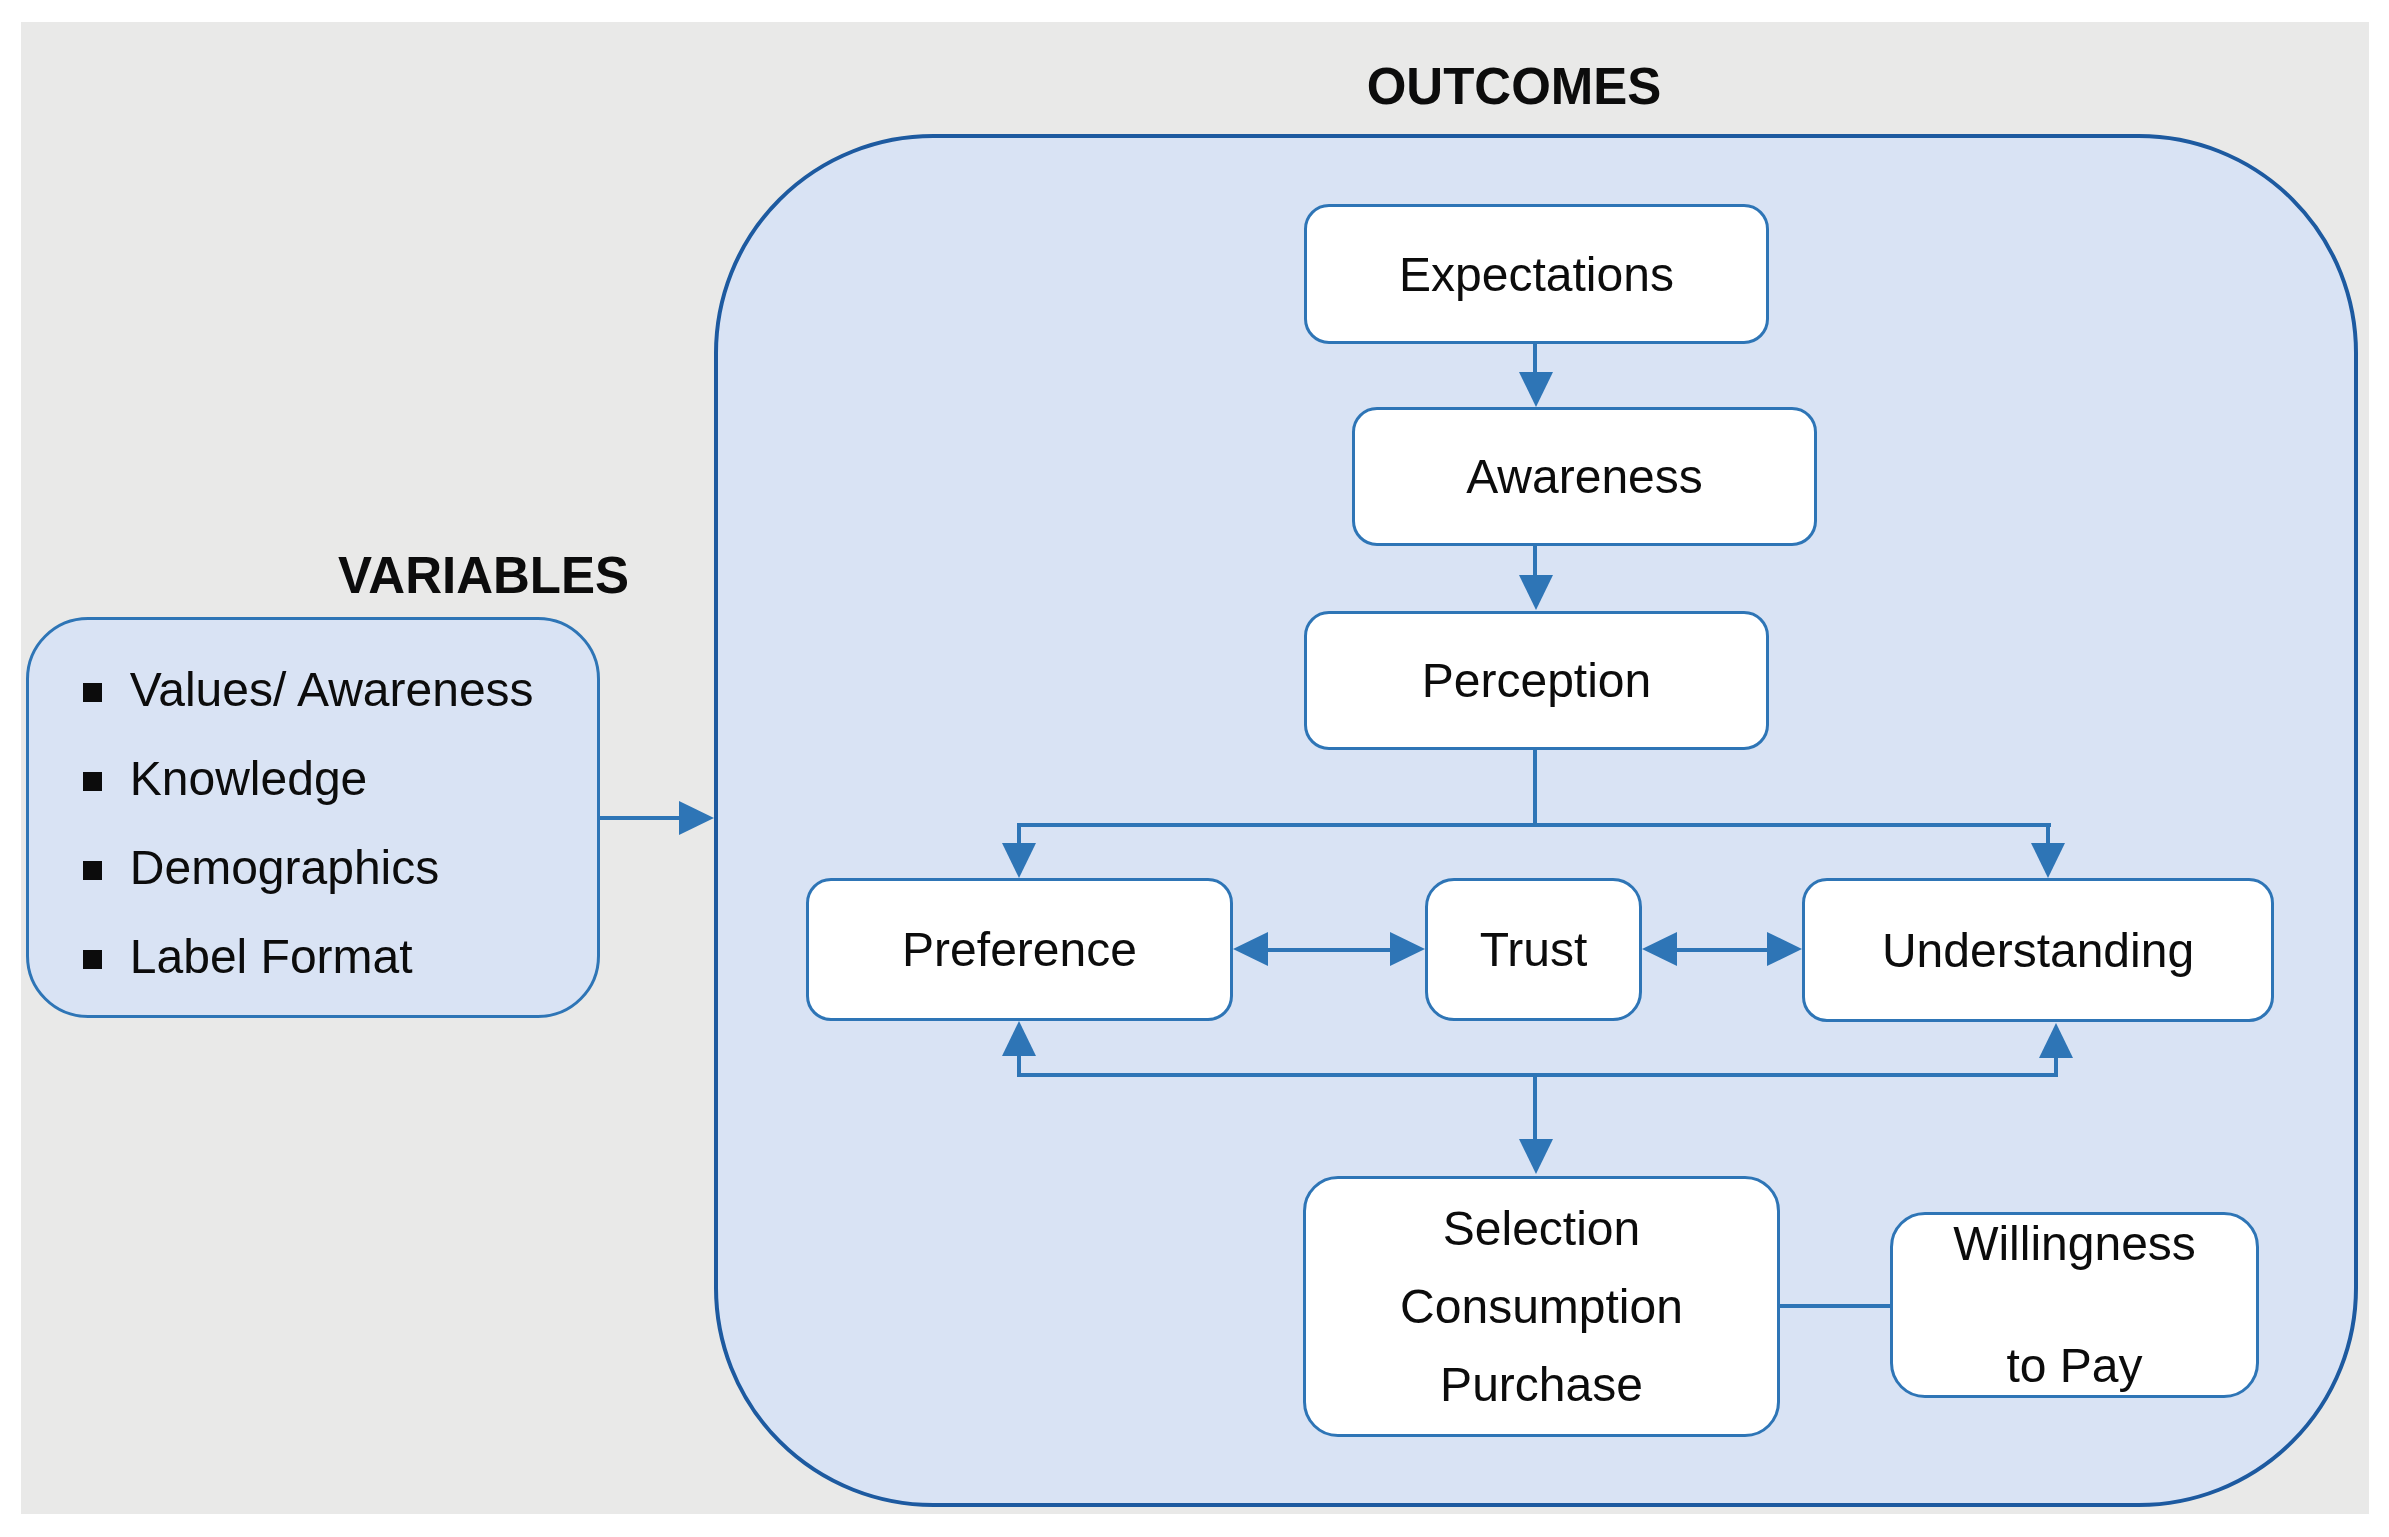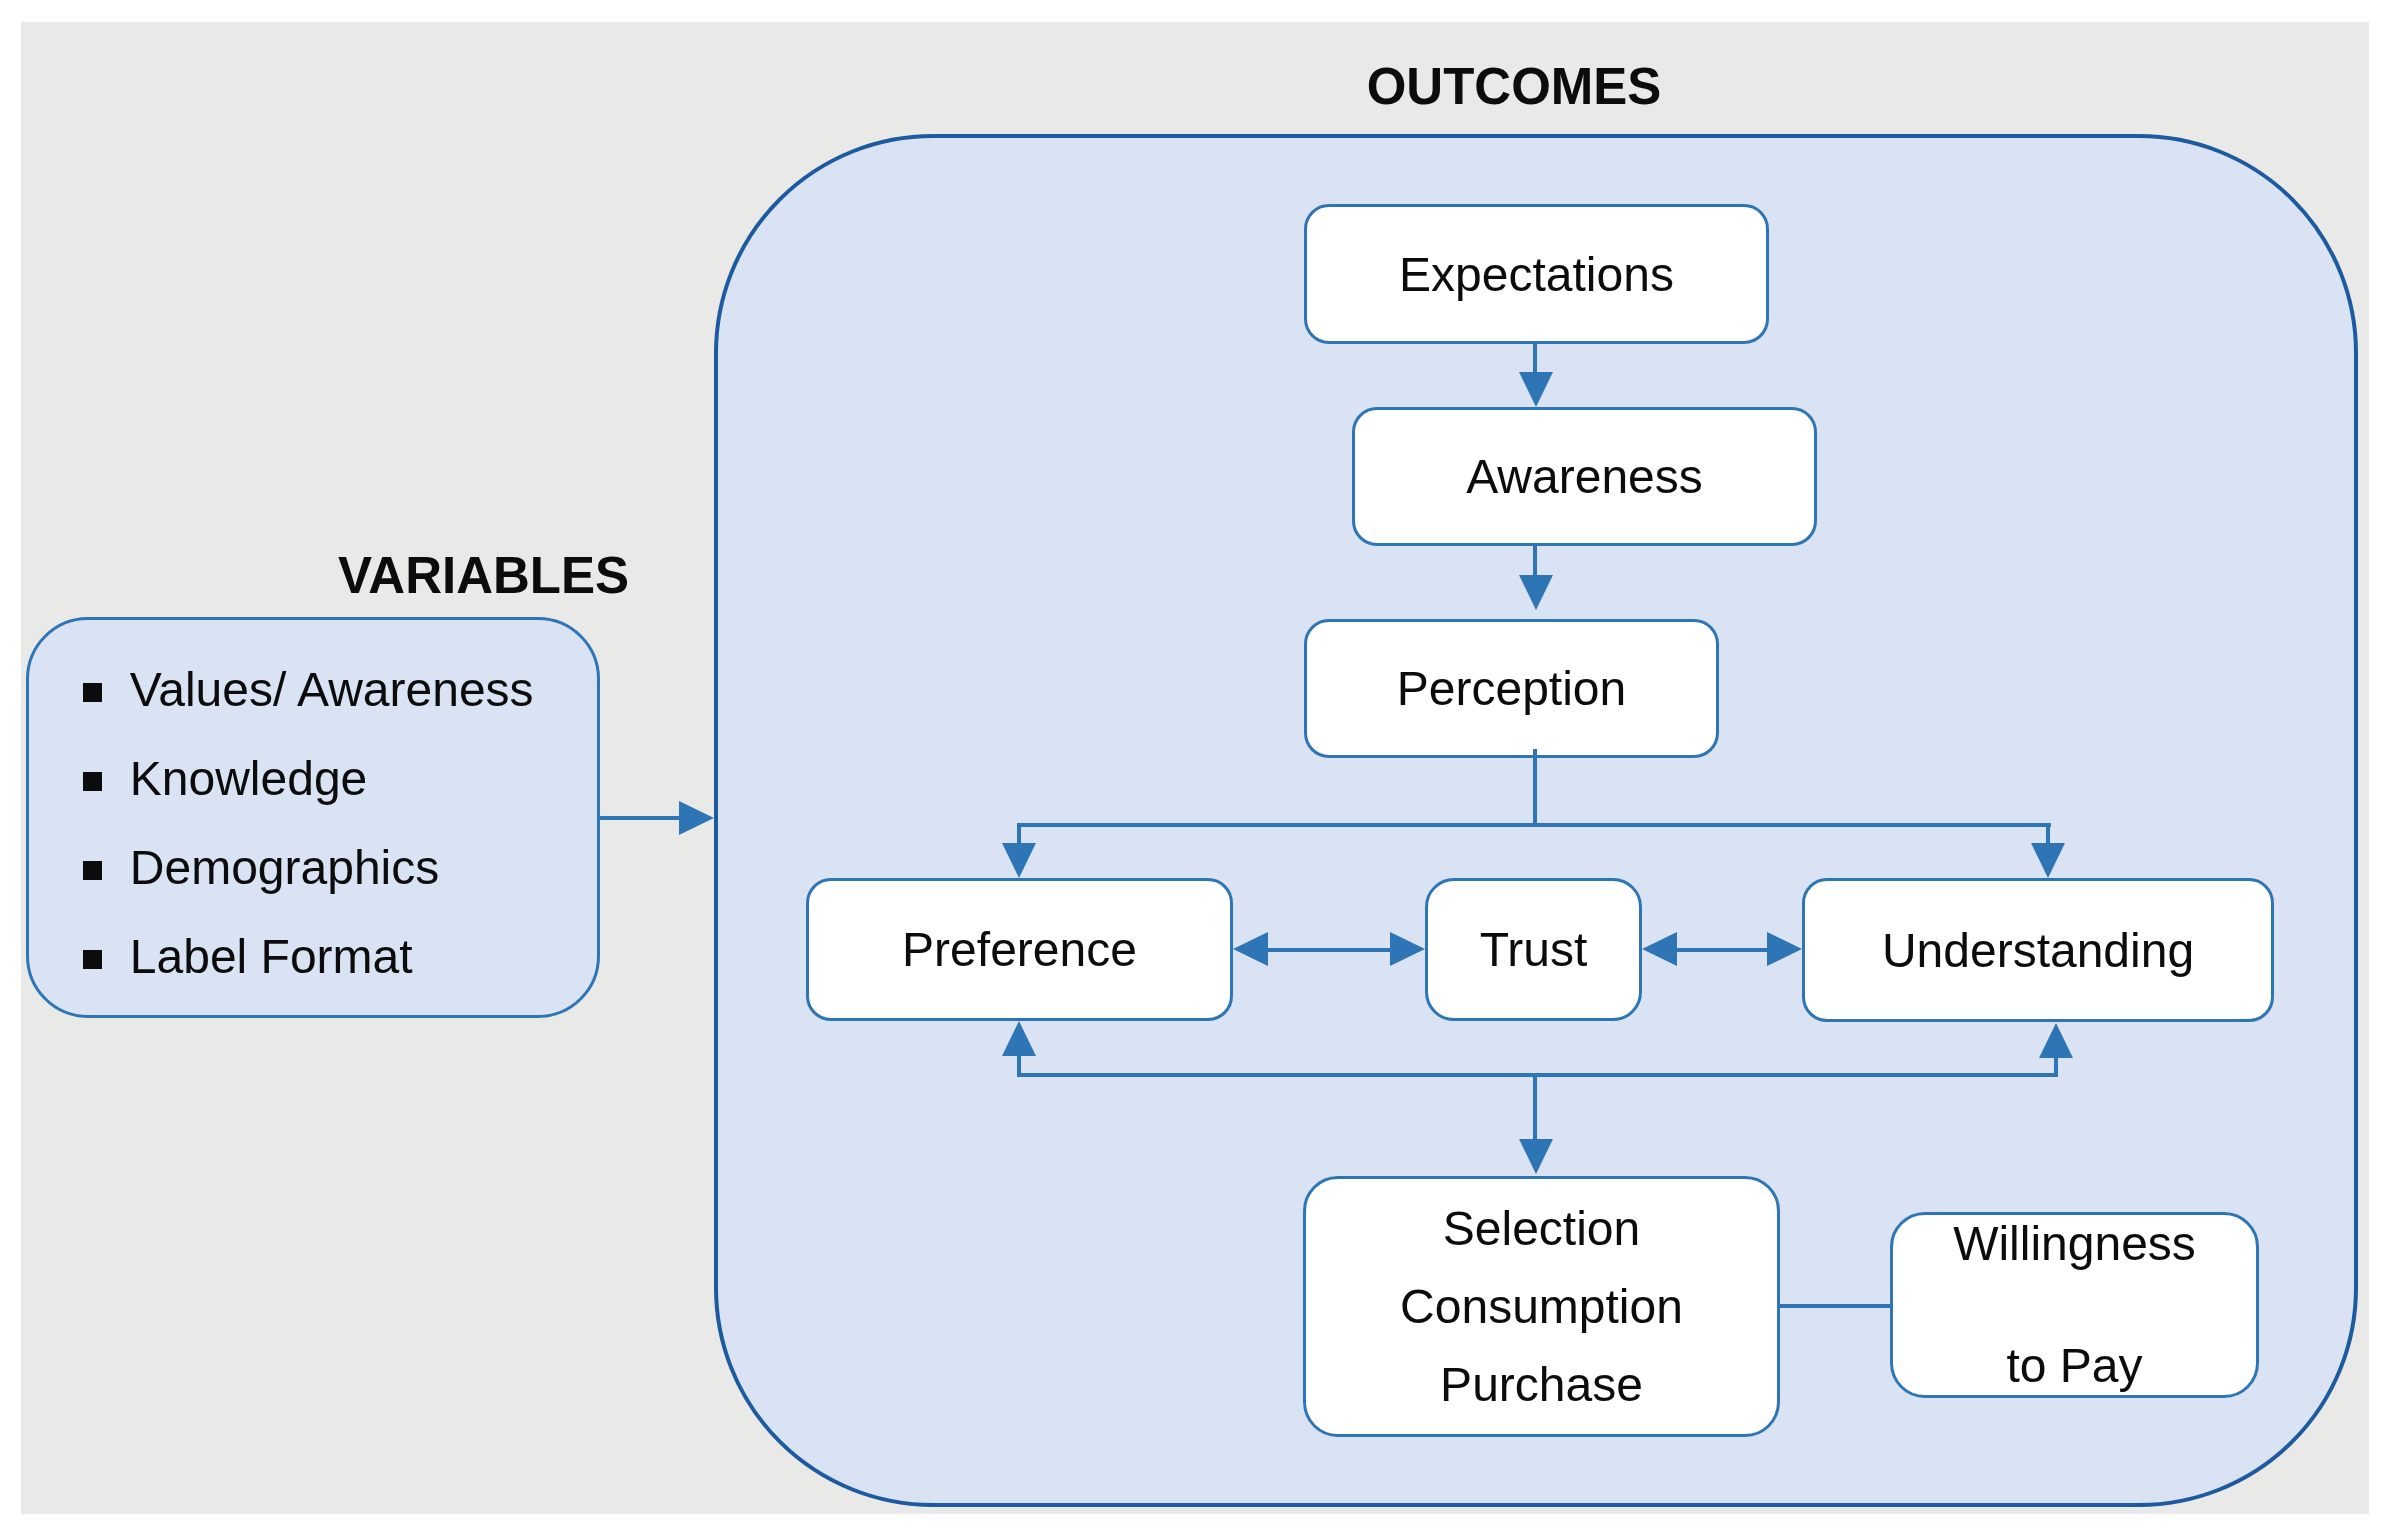--- a/index.html
+++ b/index.html
@@ -44,21 +44,21 @@
     background:var(--box-fill,#ffffff);
     border:3.7px solid var(--box-border,#2e75b6);
     border-radius:25px;
     display:flex;align-items:center;justify-content:center;
     font-size:48px;text-align:left;
   }
   .node.multi{flex-direction:column;}
   .node .line{line-height:78px;}
   #node-expectations{left:1304px;top:204px;width:465px;height:140px;}
   #node-awareness{left:1304px;top:407px;width:465px;height:139px;margin-left:48px;}
-  #node-perception{left:1304px;top:611px;width:415px;height:139px;margin-top:8px;}
+  #node-perception{left:1304px;top:611px;width:465px;height:139px;}
   #node-preference{left:806px;top:878px;width:427px;height:143px;}
   #node-trust{left:1425px;top:878px;width:217px;height:143px;border-radius:29px;}
   #node-understanding{left:1802px;top:878px;width:472px;height:144px;}
   #node-selection{left:1303px;top:1176px;width:477px;height:261px;border-radius:35px;}
   #node-willingness{left:1890px;top:1212px;width:369px;height:186px;border-radius:35px;gap:44px;}
   .hline{position:absolute;height:3.7px;background:var(--line,#2e75b6);}
   .vline{position:absolute;width:3.7px;background:var(--line,#2e75b6);}
   .ah{position:absolute;width:0;height:0;}
   .ah-right{border-top:17px solid transparent;border-bottom:17px solid transparent;border-left:35px solid var(--line,#2e75b6);}
   .ah-left {border-top:17px solid transparent;border-bottom:17px solid transparent;border-right:35px solid var(--line,#2e75b6);}

